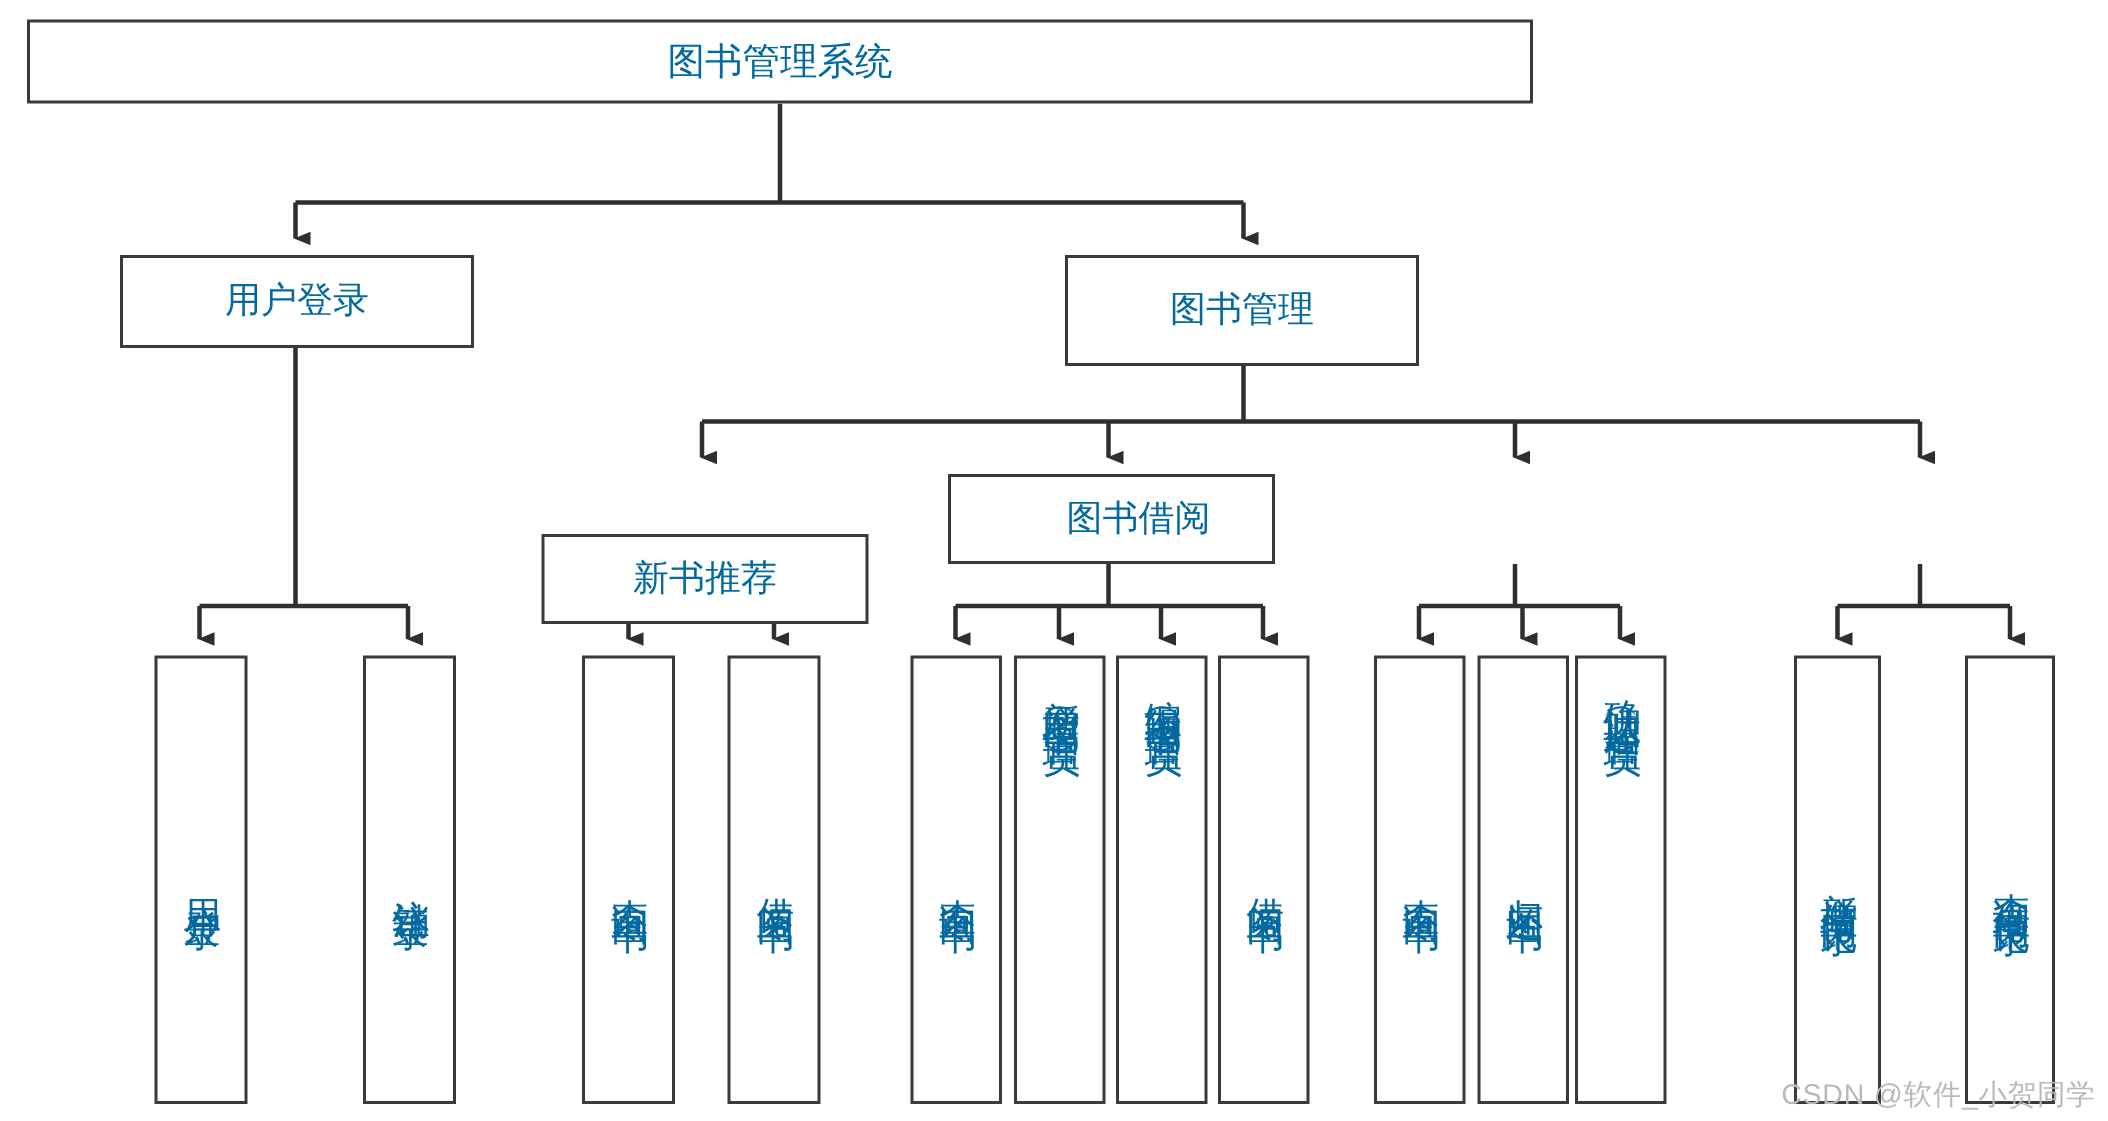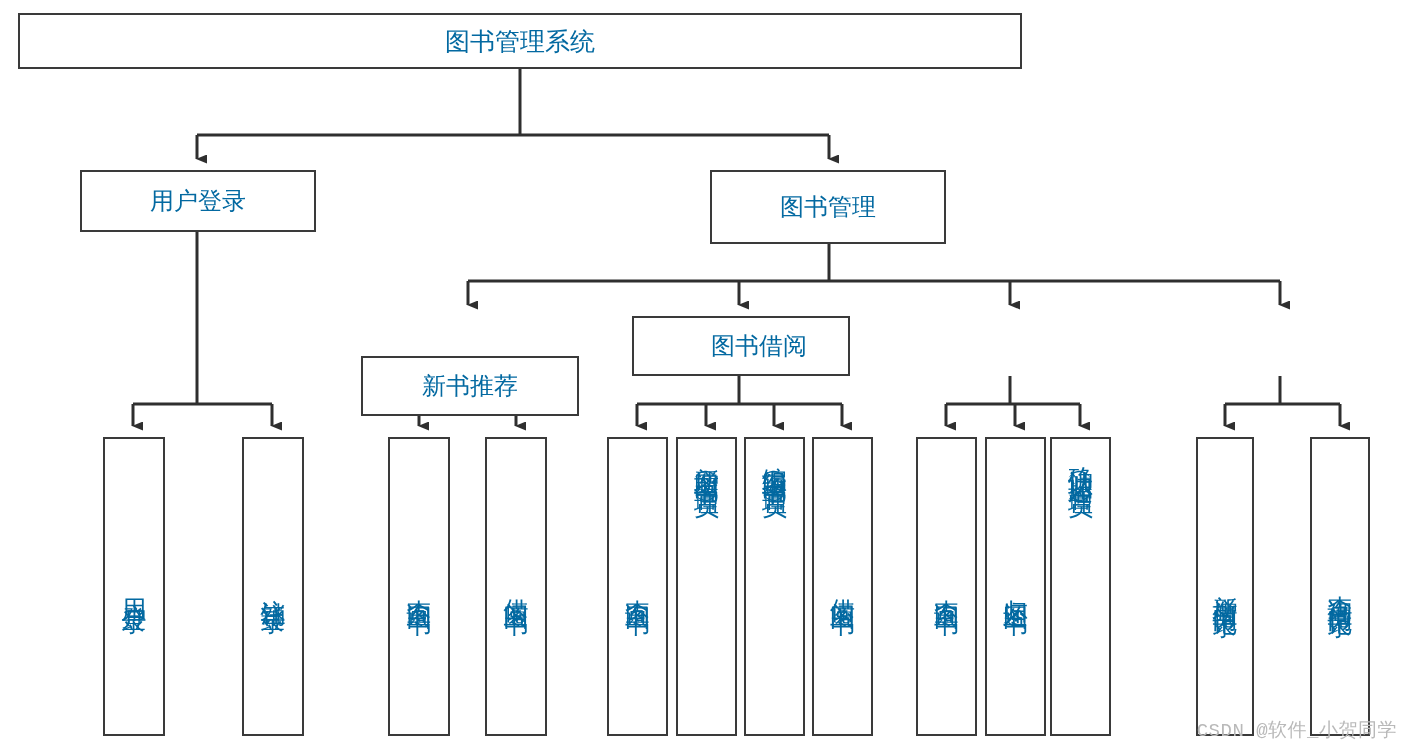--- a/index.html
+++ b/index.html
@@ -62,21 +62,20 @@
   }
   .watermark {
     position: absolute;
     right: 8px;
     bottom: 4px;
     font-size: 19px;
     color: #b9b9b9;
     letter-spacing: 0.5px;
     white-space: nowrap;
     pointer-events: none;
-    font-family: Liberation Mono, monospace;
   }
 </style>
 </head>
 <body>
 
 <div id="canvas">
 
   <svg id="diagram-svg" viewBox="0 0 1405 747" xmlns="http://www.w3.org/2000/svg">
     <defs>
       <marker id="arrowhead" markerWidth="9" markerHeight="11" refX="4.5" refY="10" orient="auto" markerUnits="userSpaceOnUse">

